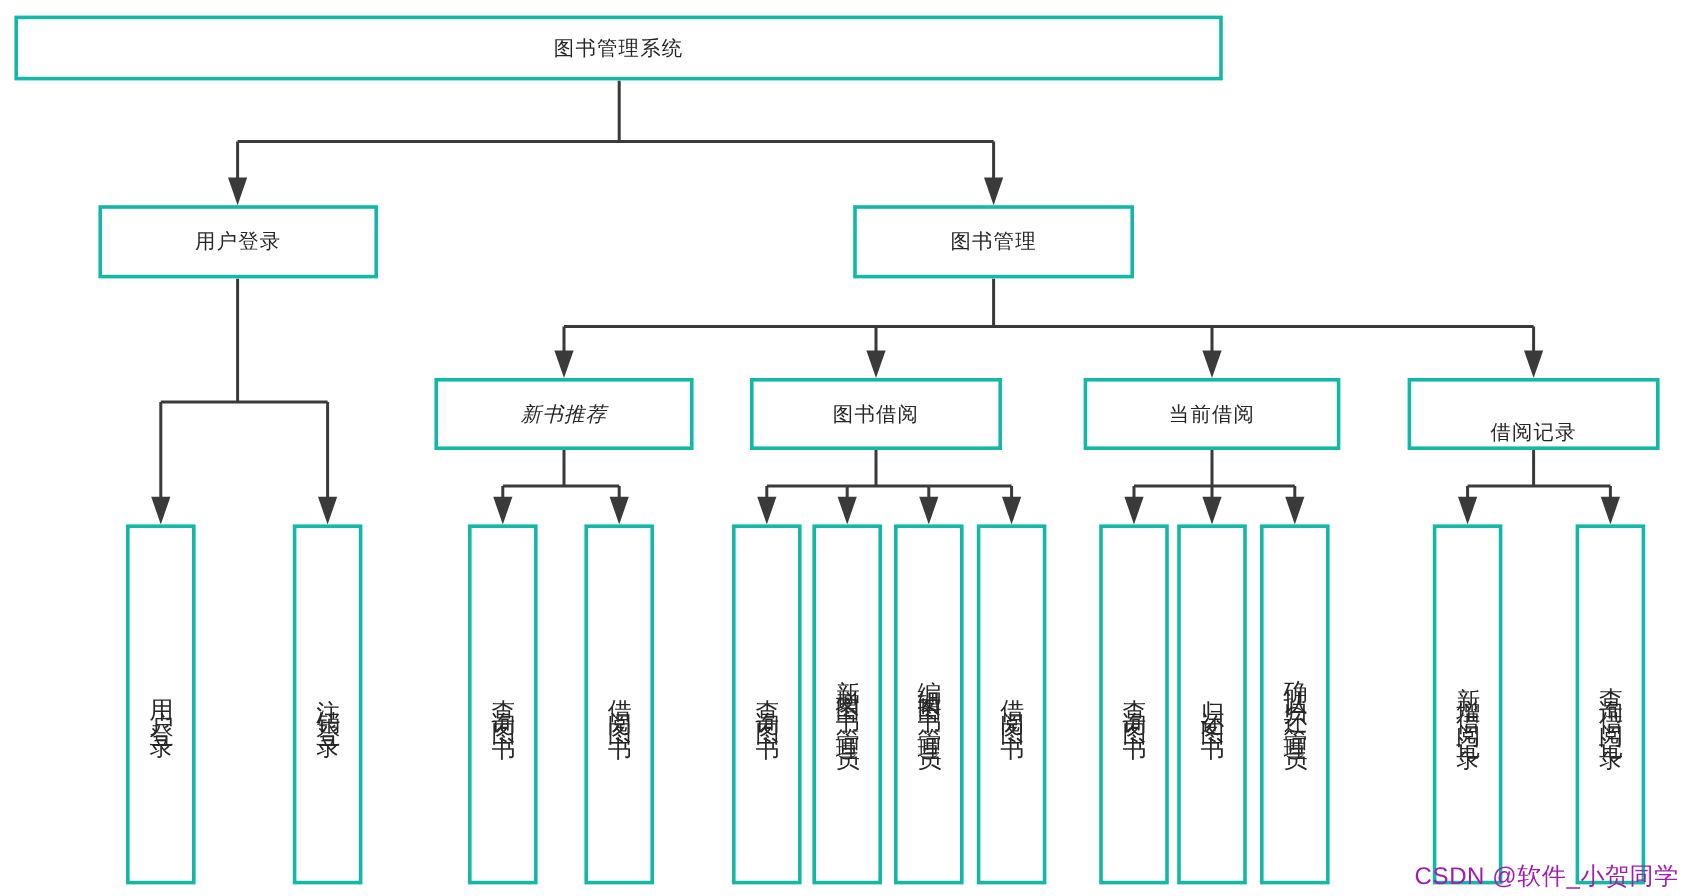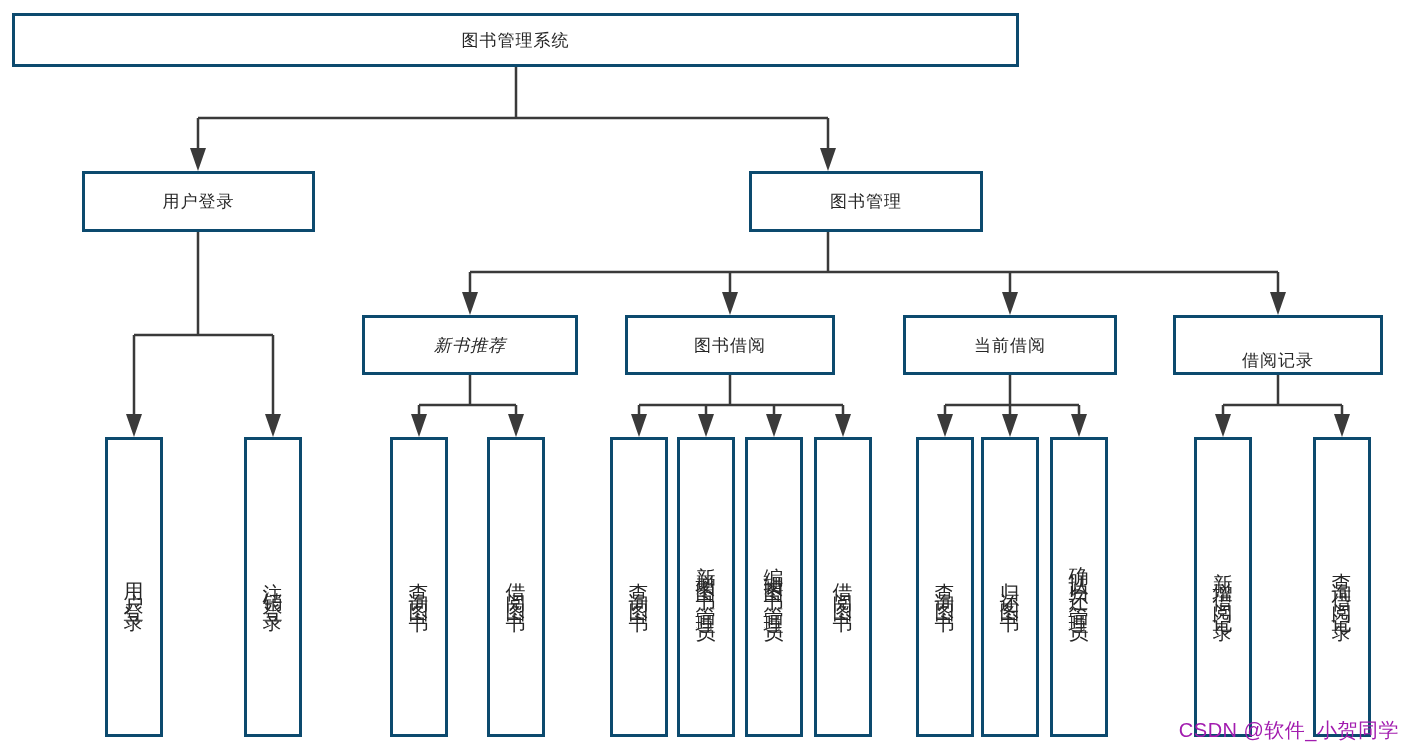--- a/index.html
+++ b/index.html
@@ -9,21 +9,21 @@
     position: relative;
     width: 1405px;
     height: 747px;
     background: #ffffff;
     overflow: hidden;
   }
   .connectors { position: absolute; left: 0; top: 0; z-index: 1; }
   .box {
     position: absolute;
     background: #ffffff;
-    border: 3px solid #0c4a6e;
+    border: 3px solid #14b8a6;
     display: flex;
     align-items: center;
     justify-content: center;
     color: #262626;
     z-index: 2;
   }
   .box.h .lbl {
     font-size: 17px;
     letter-spacing: 1px;
     white-space: nowrap;
@@ -95,21 +95,21 @@
     </g>
   </svg>
 
   <div class="box h" style="left:12px; top:13px; width:1007px; height:54px;">
     <span class="lbl">图书管理系统</span>
   </div>
 
   <div class="box h" style="left:82px; top:171px; width:233px; height:61px;">
     <span class="lbl">用户登录</span>
   </div>
-  <div class="box h" style="left:749px; top:171px; width:234px; height:61px;">
+  <div class="box h" style="left:711px; top:171px; width:234px; height:61px;">
     <span class="lbl">图书管理</span>
   </div>
 
   <div class="box h" style="left:362px; top:315px; width:216px; height:60px;font-style:italic;">
     <span class="lbl">新书推荐</span>
   </div>
   <div class="box h" style="left:625px; top:315px; width:210px; height:60px;">
     <span class="lbl">图书借阅</span>
   </div>
   <div class="box h" style="left:903px; top:315px; width:214px; height:60px;">

